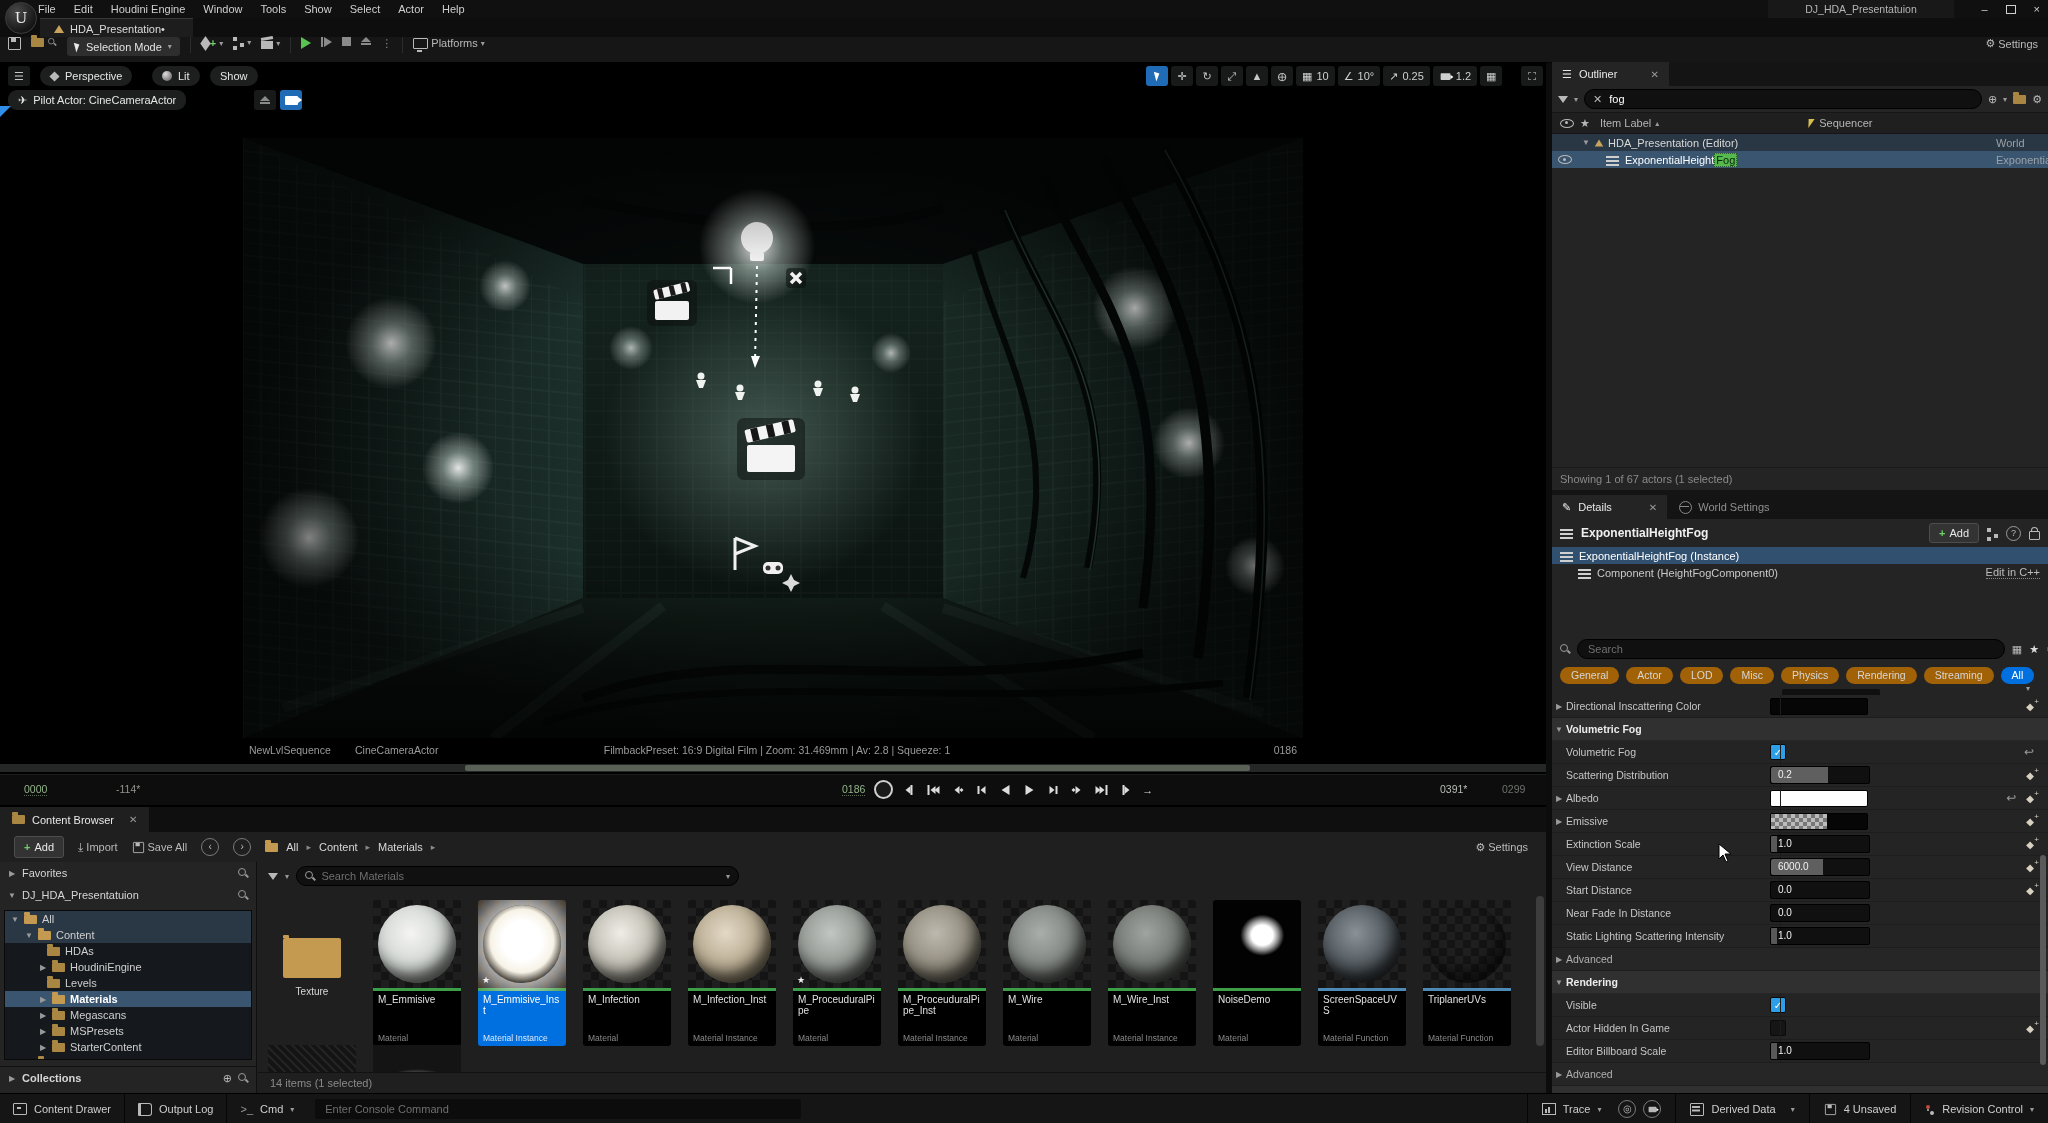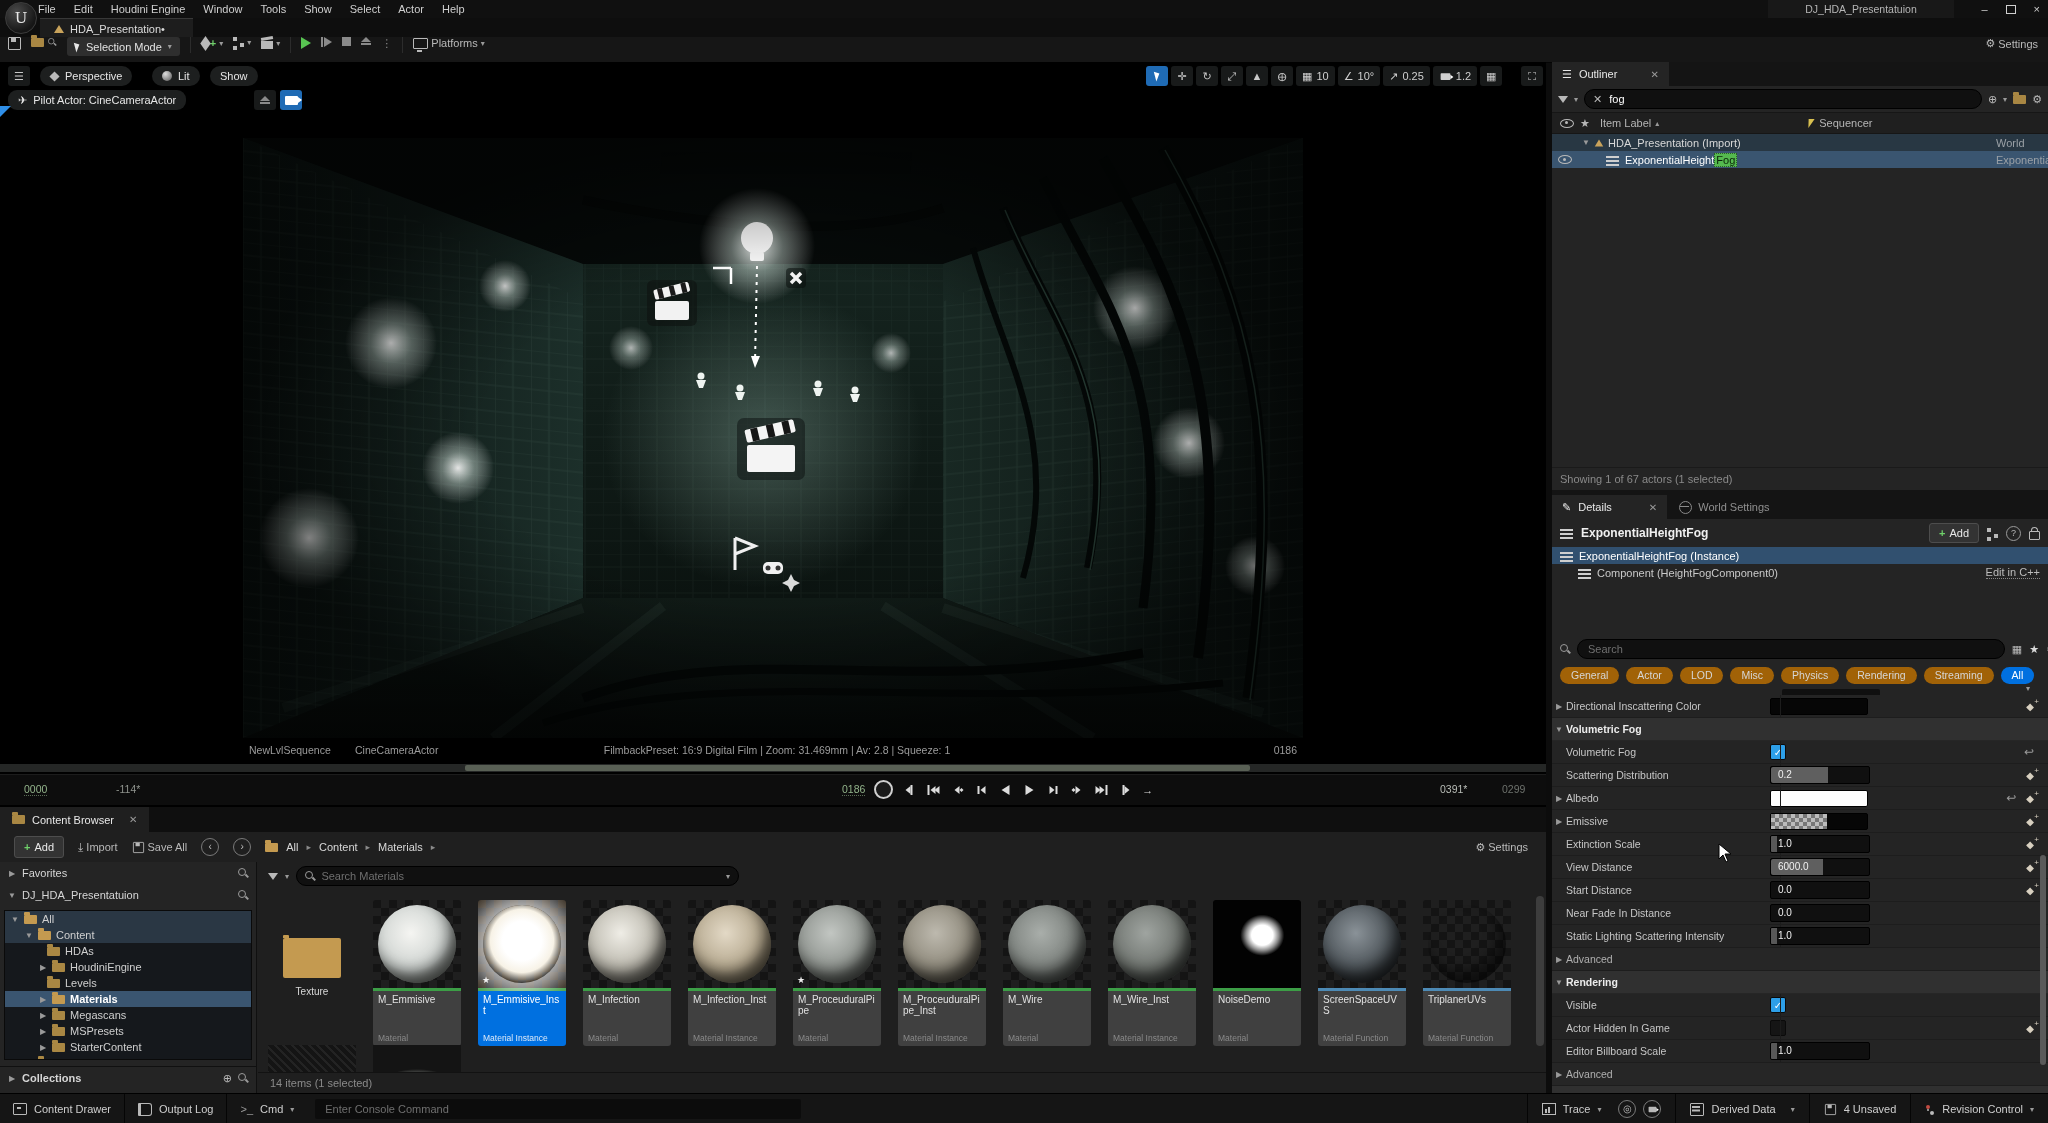--- a/index.html
+++ b/index.html
@@ -185,21 +185,21 @@
   .t6{--hi:#bdb9ae;--mid:#8d887a;--lo:#4e4a40;}
   .t7{--hi:#a9aeaa;--mid:#7b807c;--lo:#3f4340;}
   .t8{--hi:#9fa4a0;--mid:#6f746f;--lo:#383c39;}
   .t9 .thumb{background:#020202;}
   .t9 .thumb::after{border-radius:0;inset:0;background:radial-gradient(ellipse 32% 30% at 56% 40%,#fff 38%,rgba(255,255,255,.55) 58%,transparent 78%);box-shadow:none;}
   .t10{--hi:#8a9298;--mid:#4b5257;--lo:#1e2124;}
   .t11{--hi:#a8e05c;--mid:#4e9a38;--lo:#18301６;}
   .bar3{height:3px;}
   .bar3.g{background:#3c9e46;}
   .bar3.b{background:#4d8ab5;}
-  .tlabel{height:49px;background:#404040;padding:3px 5px;position:relative;}
+  .tlabel{height:49px;background:#000000;padding:3px 5px;position:relative;}
   .tlabel .nm{font-size:10px;color:#e0e0e0;line-height:11px;word-break:break-all;}
   .tlabel .tp{position:absolute;left:5px;bottom:3px;font-size:8.5px;color:#8a8a8a;}
   .tile.sel .tlabel{background:#0070e0;}
   .tile.sel .tlabel .nm{color:#fff;}
   .tile.sel .tlabel .tp{color:#dce9f8;}
   .tstar{position:absolute;left:4px;bottom:3px;color:#f0f0f0;font-size:9px;z-index:3;}
 
   
   .sb{left:0;top:1093px;width:2048px;height:30px;background:#151515;border-top:1px solid #000;display:flex;align-items:center;}
   .sbitem{display:flex;align-items:center;gap:7px;padding:0 13px;height:30px;color:#cfcfcf;border-right:1px solid #050505;}
@@ -595,21 +595,21 @@
         <span style="margin-right:10px;">★</span>
         <span>Item Label</span>
         <span class="caret-s" style="margin-left:4px;">▴</span>
         <span class="bolt" style="margin-left:148px;"></span>
         <span style="margin-left:6px;">Sequencer</span>
         <span style="position:absolute;left:444px;margin-top:33px;">Type</span>
       </div>
       <div class="outrow" style="background:#283743;position:relative;">
         <span class="tcaret" style="margin-left:30px;">▼</span>
         <span class="mtn" style="transform:scale(.85);margin:0 4px;"></span>
-        <span style="color:#d8d8d8;">HDA_Presentation (Import)</span>
+        <span style="color:#d8d8d8;">HDA_Presentation (Editor)</span>
         <span class="typecol">World</span>
       </div>
       <div class="outrow" style="background:#3a5570;position:relative;">
         <span class="eye" style="margin-left:6px;"></span>
         <span class="fog-ic" style="margin-left:34px;"></span>
         <span style="color:#fff;margin-left:6px;white-space:nowrap;"><span>ExponentialHeight</span><span class="fogmatch">Fog</span></span>
         <span class="typecol" style="color:#9aa0a6;">ExponentialHe</span>
       </div>
       <div class="abs" style="left:0;bottom:0;width:496px;height:22px;border-top:1px solid #1a1a1a;display:flex;align-items:center;padding-left:8px;">
         <span class="footer-note">Showing 1 of 67 actors (1 selected)</span>

